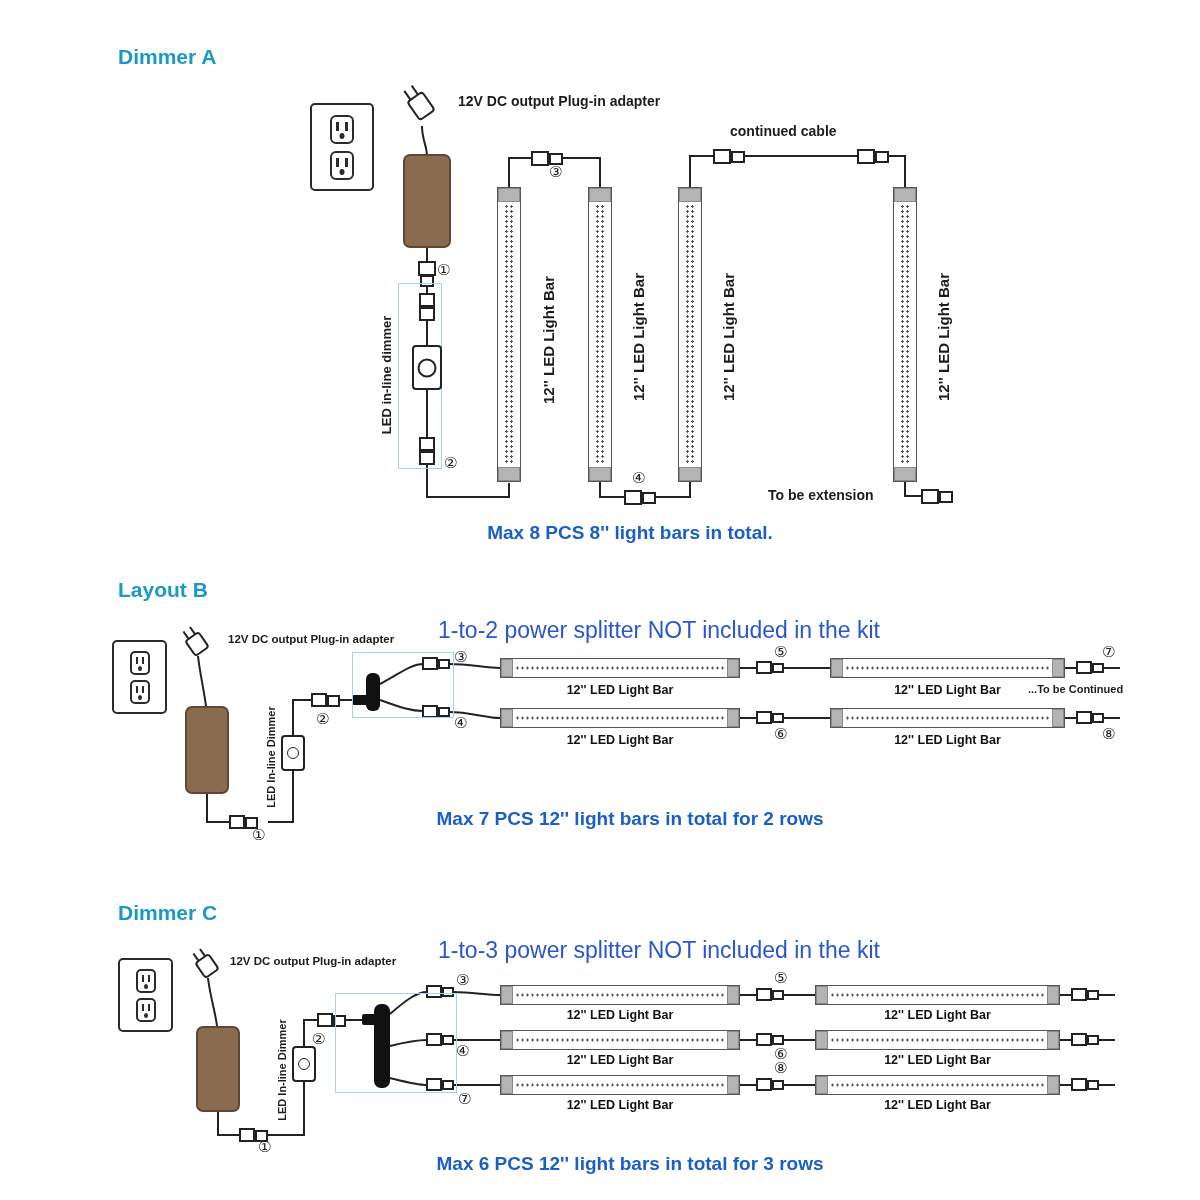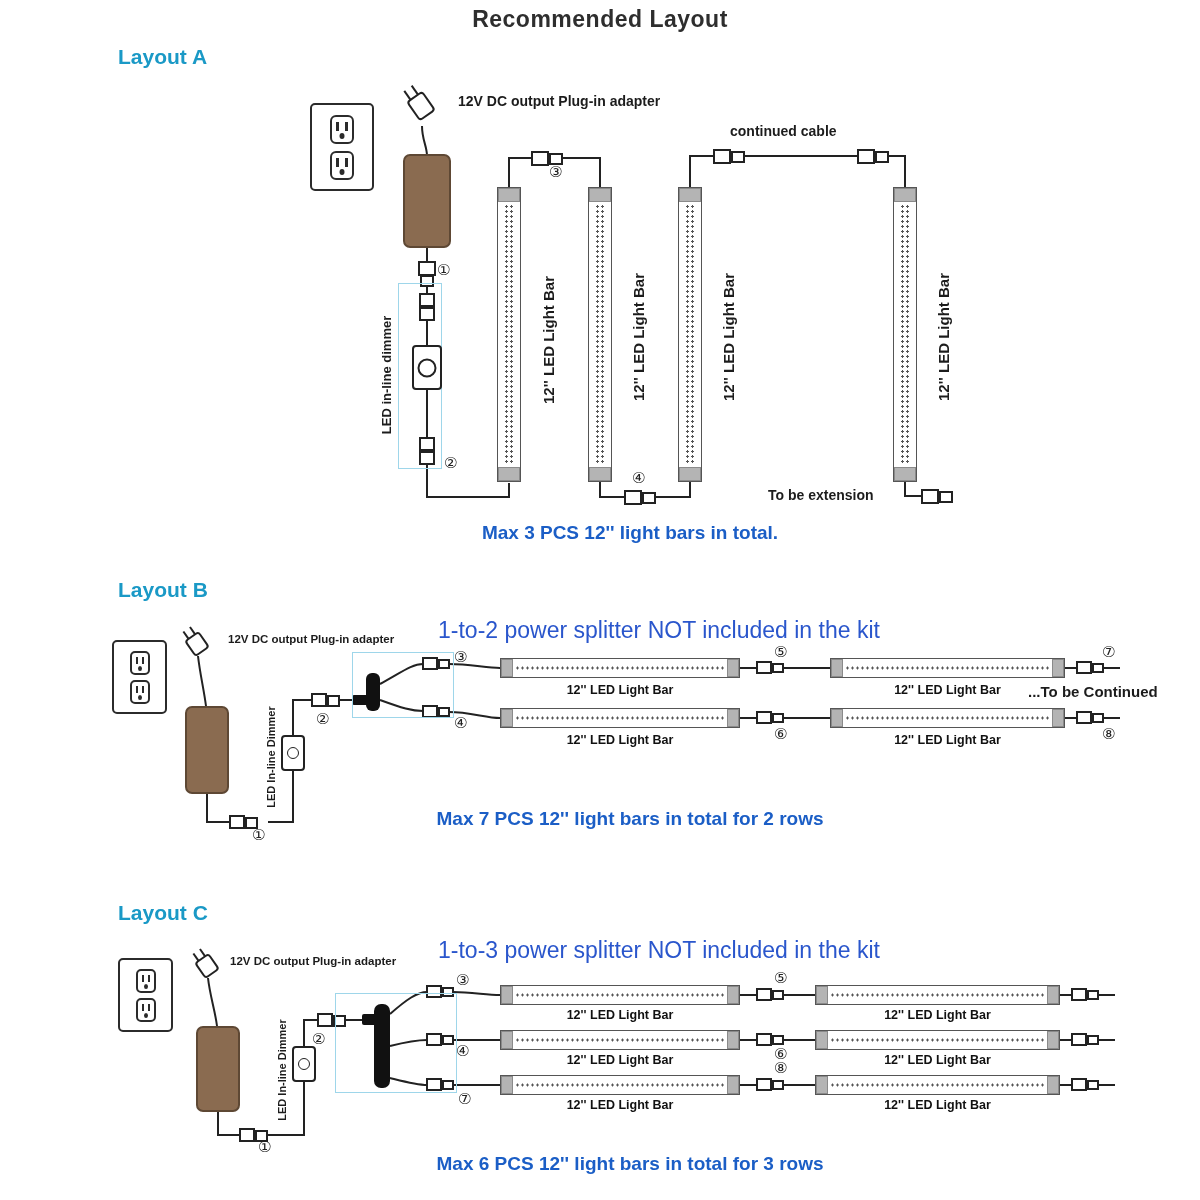--- a/index.html
+++ b/index.html
@@ -186,23 +186,22 @@
         <rect x="773" y="1081" width="10" height="8"></rect>
       <rect x="1072" y="1079" width="14" height="11"></rect>
         <rect x="1088" y="1081" width="10" height="8"></rect>
     </g>
     <g fill="#111">
       <rect x="362" y="1014" width="16" height="11" rx="2"></rect>
       <rect x="374" y="1004" width="16" height="84" rx="7"></rect>
     </g>
   </svg>
 
-  <div class="title">Recommended Layout</div>
-
-  <div class="heading" style="left:118px;top:45px">Layout A</div>
+
+  <div class="heading" style="left:118px;top:45px">Dimmer A</div>
 
   <div class="outlet" style="left:310px;top:103px;width:64px;height:88px">
     <div class="socket">
         <span class="slot l"></span>
         <span class="slot r"></span>
         <span class="hole"></span>
       </div>
     <div class="socket">
         <span class="slot l"></span>
         <span class="slot r"></span>
@@ -243,21 +242,21 @@
       <div class="cap b"></div>
     </div>
 
   <div class="vlabel" style="left:469px;top:331px;width:160px;height:18px;line-height:18px;font-size:15px">12'' LED Light Bar</div>
   <div class="vlabel" style="left:559px;top:328px;width:160px;height:18px;line-height:18px;font-size:15px">12'' LED Light Bar</div>
   <div class="vlabel" style="left:649px;top:328px;width:160px;height:18px;line-height:18px;font-size:15px">12'' LED Light Bar</div>
   <div class="vlabel" style="left:864px;top:328px;width:160px;height:18px;line-height:18px;font-size:15px">12'' LED Light Bar</div>
 
   <div class="med-label" style="left:730px;top:123px">continued cable</div>
   <div class="med-label" style="left:768px;top:487px">To be extension</div>
-  <div class="caption" style="left:300px;top:522px">Max 3 PCS 12'' light bars in total.</div>
+  <div class="caption" style="left:300px;top:522px">Max 8 PCS 8'' light bars in total.</div>
 
   <div class="heading" style="left:118px;top:578px">Layout B</div>
   <div class="note" style="left:438px;top:617px">1-to-2 power splitter NOT included in the kit</div>
 
   <div class="outlet sm" style="left:112px;top:640px;width:55px;height:74px">
     <div class="socket">
         <span class="slot l"></span>
         <span class="slot r"></span>
         <span class="hole"></span>
       </div>
@@ -303,24 +302,24 @@
       <div class="cap l"></div>
       <div class="leds"></div>
       <div class="cap r"></div>
     </div>
 
   <div class="barlabel" style="left:500px;top:683px;width:240px">12'' LED Light Bar</div>
   <div class="barlabel" style="left:830px;top:683px;width:235px">12'' LED Light Bar</div>
   <div class="barlabel" style="left:500px;top:733px;width:240px">12'' LED Light Bar</div>
   <div class="barlabel" style="left:830px;top:733px;width:235px">12'' LED Light Bar</div>
 
-  <div class="small-label" style="left:1028px;top:683px;font-size:15px">...To be Continued</div>
+  <div class="small-label" style="left:1028px;top:683px;font-size:11px">...To be Continued</div>
   <div class="caption" style="left:300px;top:808px">Max 7 PCS 12'' light bars in total for 2 rows</div>
 
-  <div class="heading" style="left:118px;top:901px">Layout C</div>
+  <div class="heading" style="left:118px;top:901px">Dimmer C</div>
   <div class="note" style="left:438px;top:937px">1-to-3 power splitter NOT included in the kit</div>
 
   <div class="outlet sm" style="left:118px;top:958px;width:55px;height:74px">
     <div class="socket">
         <span class="slot l"></span>
         <span class="slot r"></span>
         <span class="hole"></span>
       </div>
     <div class="socket">
         <span class="slot l"></span>

